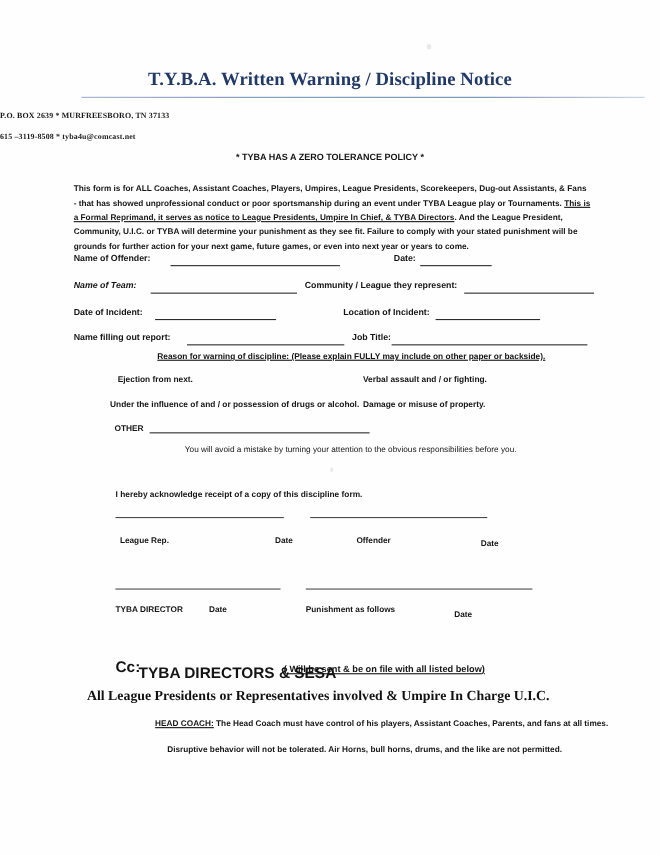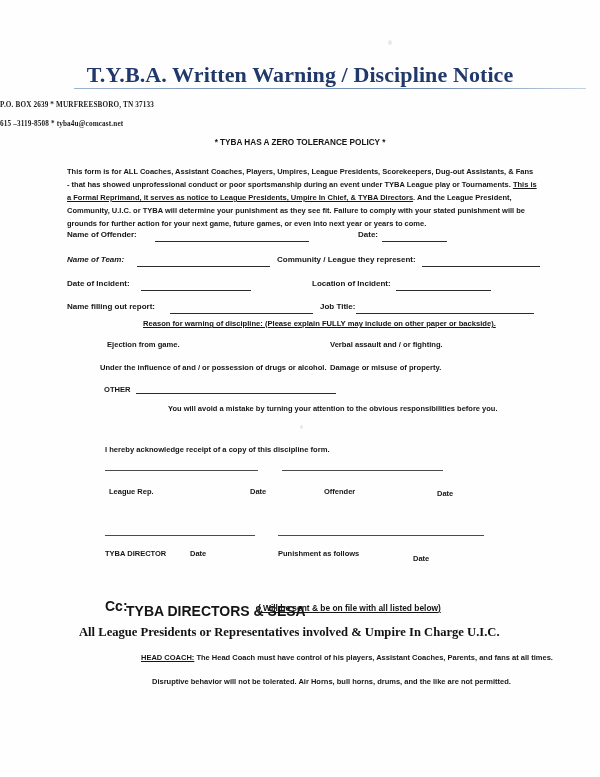--- a/index.html
+++ b/index.html
@@ -26,21 +26,21 @@
 
   
   .doc-title {
     position: absolute;
     top: 62px;
     left: 0;
     width: 600px;
     text-align: center;
     font-family: "Liberation Serif", serif;
     font-weight: bold;
-    font-size: 22px;
+    font-size: 17px;
     letter-spacing: 0.1px;
     color: #20386a;
     white-space: nowrap;
   }
   .title-rule {
     position: absolute;
     top: 88px;
     left: 74px;
     width: 512px;
     height: 1px;
@@ -120,21 +120,21 @@
     color: #161616;
     white-space: nowrap;
   }
 
   
   .avoid-note {
     position: absolute;
     top: 404px;
     left: 168px;
     font-size: 7.5px;
-    font-weight: bold;
+    font-weight: normal;
     color: #161616;
     white-space: nowrap;
   }
   .ack {
     position: absolute;
     top: 445px;
     left: 105px;
     font-size: 7.6px;
     font-weight: bold;
     color: #161616;
@@ -253,21 +253,21 @@
   <div class="fld" style="top:279px;left:312px;">Location of Incident:</div>
   <div class="rule" style="top:290px;left:396px;width:95px;"></div>
 
   <div class="fld" style="top:302px;left:67px;">Name filling out report:</div>
   <div class="rule" style="top:313px;left:170px;width:143px;"></div>
   <div class="fld" style="top:302px;left:320px;">Job Title:</div>
   <div class="rule" style="top:313px;left:356px;width:178px;"></div>
 
   <div class="reason-head">Reason for warning of discipline:   (Please explain FULLY  may include on other paper or backside).</div>
 
-  <div class="reason-item" style="top:340px;left:107px;">Ejection from game.</div>
+  <div class="reason-item" style="top:340px;left:107px;">Ejection from next.</div>
   <div class="reason-item" style="top:340px;left:330px;">Verbal assault and / or fighting.</div>
   <div class="reason-item" style="top:363px;left:100px;">Under the influence of and / or possession of drugs or alcohol.</div>
   <div class="reason-item" style="top:363px;left:330px;">Damage or misuse of property.</div>
 
   <div class="reason-item" style="top:385px;left:104px;">OTHER</div>
   <div class="rule" style="top:393px;left:136px;width:200px;"></div>
 
   <div class="avoid-note">You will avoid a mistake by turning your attention to the obvious responsibilities before you.</div>
   <div class="ack">I hereby acknowledge receipt of a copy of this discipline form.</div>
 

